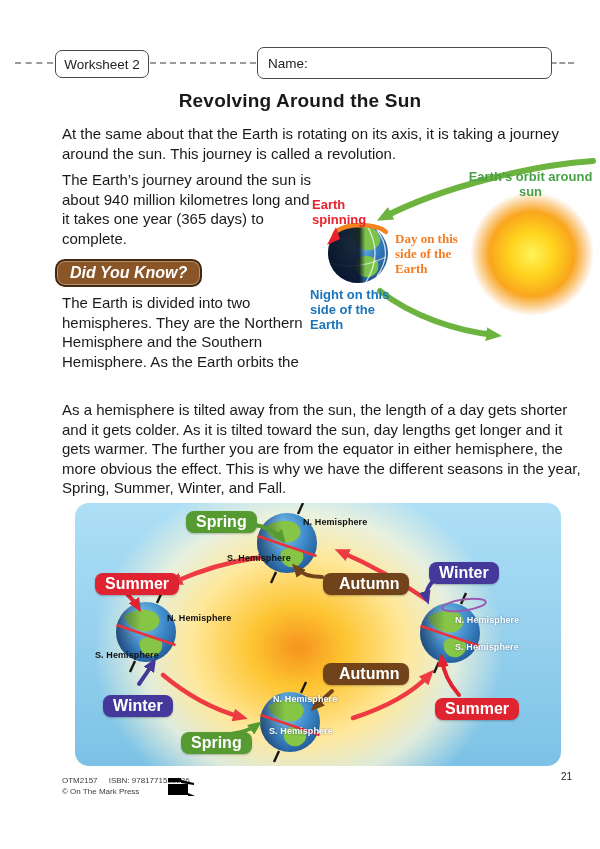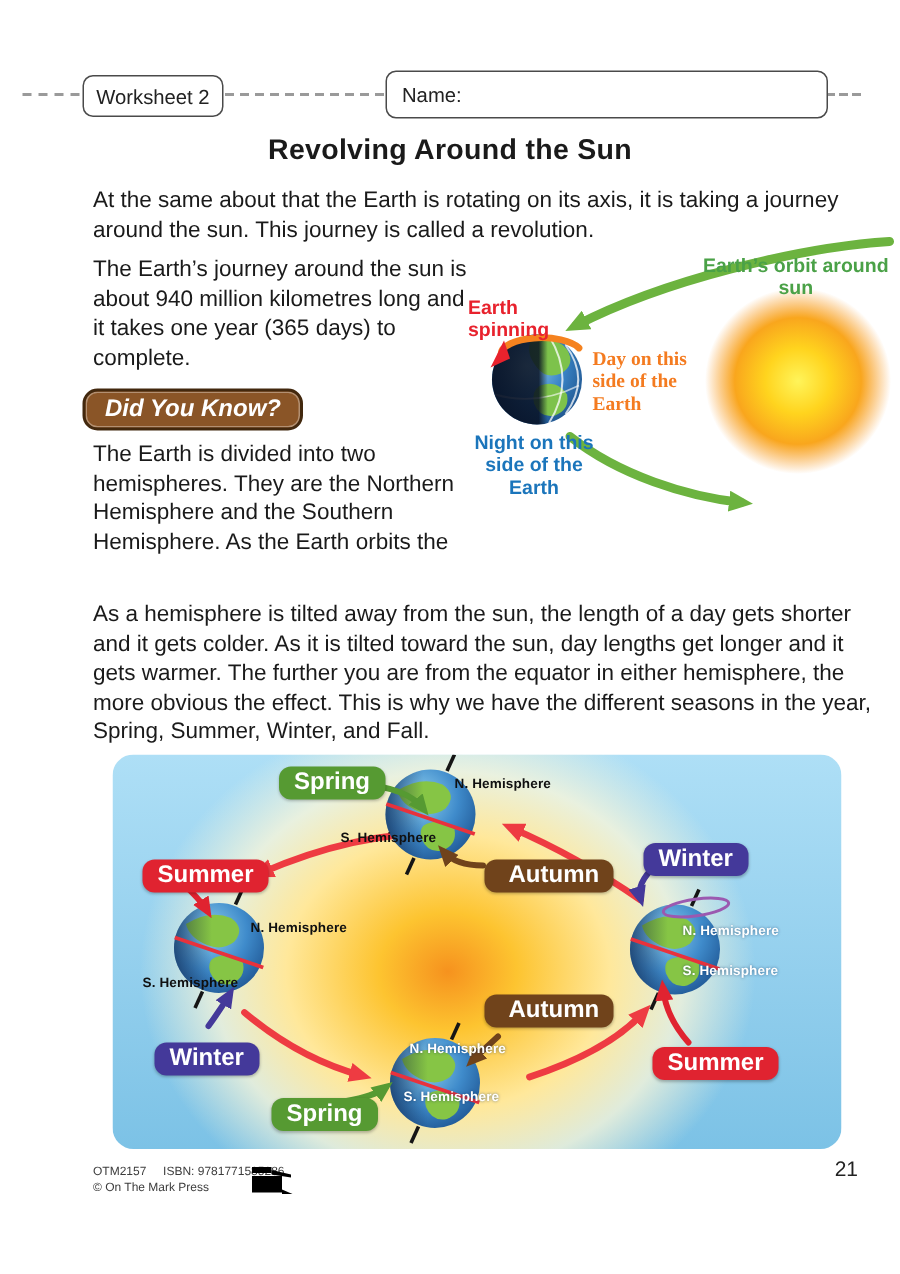--- a/index.html
+++ b/index.html
@@ -26,42 +26,42 @@
   .p-hemi1{left:62px;top:293px;width:272px;}
   .p-hemi2{left:62px;top:366px;width:525px;}
   .p-seasons{left:62px;top:400px;width:525px;}
   
   .orbit-diagram{position:absolute;left:300px;top:155px;width:296px;height:192px;}
   .orbit-diagram svg{position:absolute;left:0;top:0;}
   .od-label{position:absolute;font-weight:bold;font-size:13px;line-height:15px;}
   .lbl-orbit{left:168px;top:14px;width:125px;color:#4aa147;text-align:center;}
   .lbl-spin{left:12px;top:42px;width:72px;color:#e8222d;}
   .lbl-day{left:95px;top:76px;width:80px;color:#f47b20;font-family:Liberation Serif, serif;}
-  .lbl-night{left:10px;top:132px;width:92px;color:#1b75bb;text-align:center;}
+  .lbl-night{left:10px;top:132px;width:92px;color:#1b75bb;}
   
   .seasons-diagram{position:absolute;left:75px;top:503px;width:486px;height:263px;border-radius:14px;
      background:
        radial-gradient(ellipse 270px 230px at 46% 55%, #f6921e 0%, #fdc430 17%, #ffe89b 40%,
                         rgba(255,248,216,.75) 58%, rgba(255,255,255,0) 76%),
        linear-gradient(180deg,#aedff6 0%,#93cfed 55%,#7cc2e6 100%);
      overflow:hidden;}
   .seasons-diagram svg{position:absolute;left:0;top:0;}
   .season-box{position:absolute;color:#fff;font-weight:bold;font-size:16px;border-radius:8px;
               padding:2px 10px;box-shadow:0 1px 2px rgba(0,0,0,.25);}
   .sb-green{background:#569a32;}
   .sb-red{background:#e02330;}
   .sb-brown{background:#70431b;padding-left:16px;}
   .sb-purple{background:#44399a;margin-top:11px;}
   .hemi{position:absolute;font-weight:bold;font-size:9px;letter-spacing:.1px;}
   .hemi-dark{color:#101010;}
   .hemi-light{color:#fff;text-shadow:0 0 2px rgba(0,40,90,.6);}
   
   .footer-meta{position:absolute;left:62px;top:775px;font-size:8px;line-height:11px;color:#3c3c3c;}
   .footer-logo{position:absolute;left:164px;top:775px;}
-  .page-number{position:absolute;right:28px;top:771px;font-size:14px;color:#222;}
+  .page-number{position:absolute;right:28px;top:771px;font-size:10px;color:#222;}
 </style>
 </head>
 <body>
 
 <div class="page">
 
   <div class="dash dash-l"></div>
   <div class="dash dash-m"></div>
   <div class="dash dash-r"></div>
   <div class="hbox worksheet-box">

